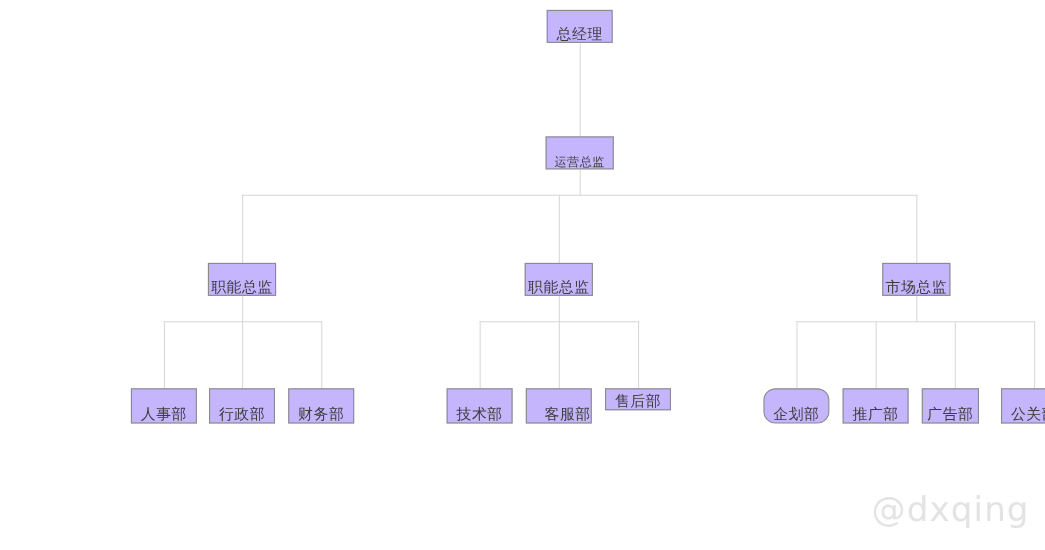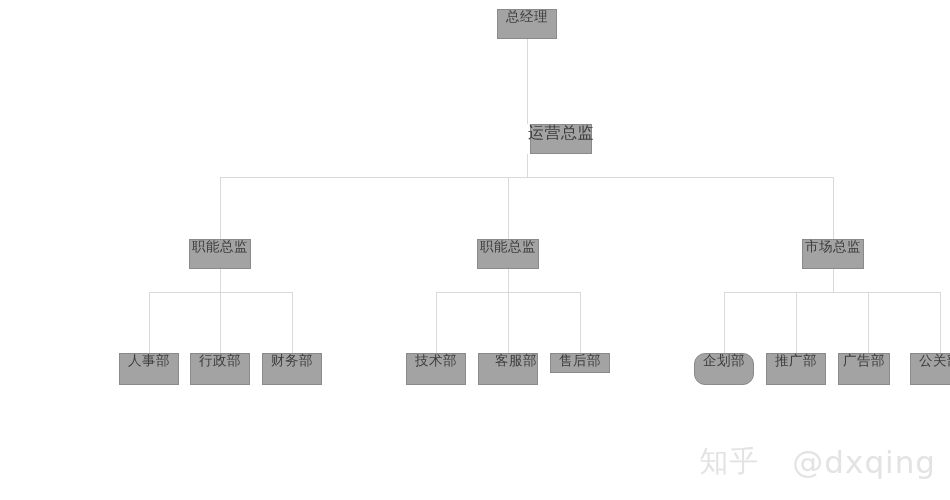--- a/index.html
+++ b/index.html
@@ -29,36 +29,36 @@
     position: absolute;
     background: #d9d9d9;
   }
   .conn-v { width: 1px; }
   .conn-h { height: 1px; }
 
   
   .node {
     position: absolute;
     box-sizing: border-box;
-    background: #a3a3a3;
+    background: #c4b5fd;
     border: 1.4px solid #8a8a8a;
     color: #3d3d3d;
     display: flex;
-    align-items: flex-start;
+    align-items: flex-end;
     justify-content: center;
     white-space: nowrap;
     letter-spacing: 0.5px;
   }
   .node-label {
     display: block;
     line-height: 1;
   }
 
   .node.root   { font-size: 13.5px; }
-  .node.lvl2   { font-size: 16px; margin-left: 34px; }
+  .node.lvl2   { font-size: 11px; }
   .node.lvl3   { font-size: 13.5px; }
   .node.leaf   { font-size: 13.5px; }
 
   
   #watermark {
     position: absolute;
     right: 14px;
     bottom: 18px;
     display: flex;
     align-items: center;
@@ -153,17 +153,16 @@
   </div>
   <div class="node leaf" style="left:838px; top:353px; width:52px; height:32px;">
     <span class="node-label">广告部</span>
   </div>
 
   <div class="node leaf" style="left:910px; top:353px; width:60px; height:32px;">
     <span class="node-label">公关部</span>
   </div>
 
   <div id="watermark">
-    <span class="wm-logo">知乎</span>
     <span class="wm-handle">@dxqing</span>
   </div>
 
 </div>
 
 </body></html>

